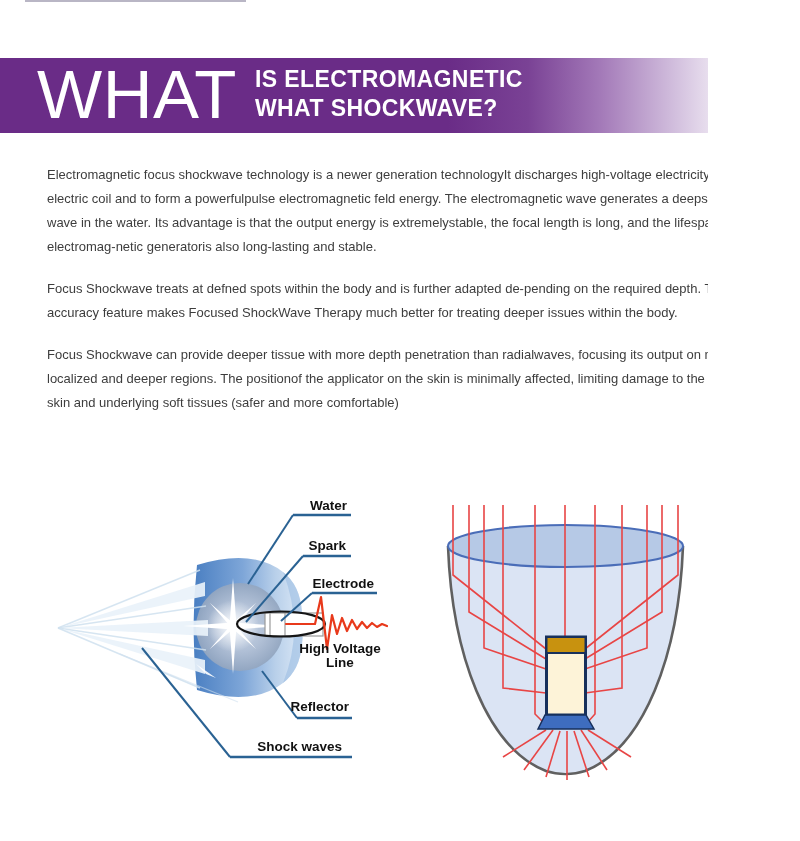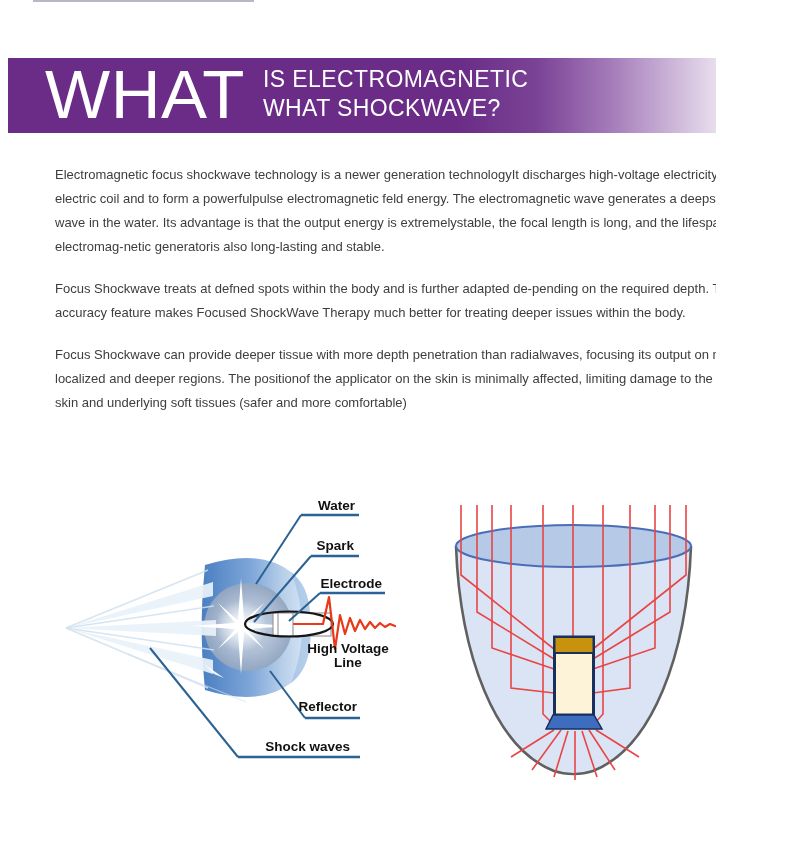--- a/index.html
+++ b/index.html
@@ -1,37 +1,37 @@
 <!DOCTYPE html>
 <html style="--purple: #6a2c87; --top-rule: #b9b6c5; --title-color: #ffffff; --body-text: #3d3d3d; --leader: #2a6293; --label-text: #111111; --waveform: #e8391b; --ray: #e84545; --beam: #cfe0ef; --cup-fill: #dbe4f4; --rim-fill: #b6c9e6; --rim-stroke: #4a6db8; --cup-outline: #606060; --target-fill: #fdf3d8; --target-border: #17305c; --cap-fill: #c8920f; --base-fill: #3e6dbf;"><head>
 <meta charset="utf-8">
 <style>
   html,body { margin:0; padding:0; background:#ffffff; }
   #page {
     position:relative; width:708px; height:841px; background:#ffffff;
-    overflow:hidden; font-family:"Liberation Sans", sans-serif;margin-left:8px;
+    overflow:hidden; font-family:"Liberation Sans", sans-serif;
   }
   #top-rule {
     position:absolute; left:25px; top:0; width:221px; height:2px;
     background: var(--top-rule);
   }
   #band {
     position:absolute; left:0; top:58px; width:800px; height:75px;
     background: linear-gradient(90deg,
       var(--purple) 0%, var(--purple) 56%,
       #7a4295 66%, #a379b8 75%, #d0bcdc 84%, #ffffff 93%);
   }
   #band .title-big {
     position:absolute; left:37px; top:-6px; height:86px; line-height:86px;
     font-size:69px; font-weight:500; letter-spacing:0.5px;
     color: var(--title-color);
   }
   #band .subtitle {
     position:absolute; left:255px; top:7px;
-    font-size:23px; font-weight:400; line-height:29px; letter-spacing:0.4px;
+    font-size:23px; font-weight:700; line-height:29px; letter-spacing:0.4px;
     color: var(--title-color);
   }
   #body-copy {
     position:absolute; left:47px; top:163px; width:712px;
     font-size:13px; line-height:24px; color: var(--body-text);
   }
   #body-copy p { margin:0 0 18px 0; }
   svg { position:absolute; }
   #diagram-left  { left:30px;  top:480px; }
   #diagram-right { left:420px; top:490px; }

